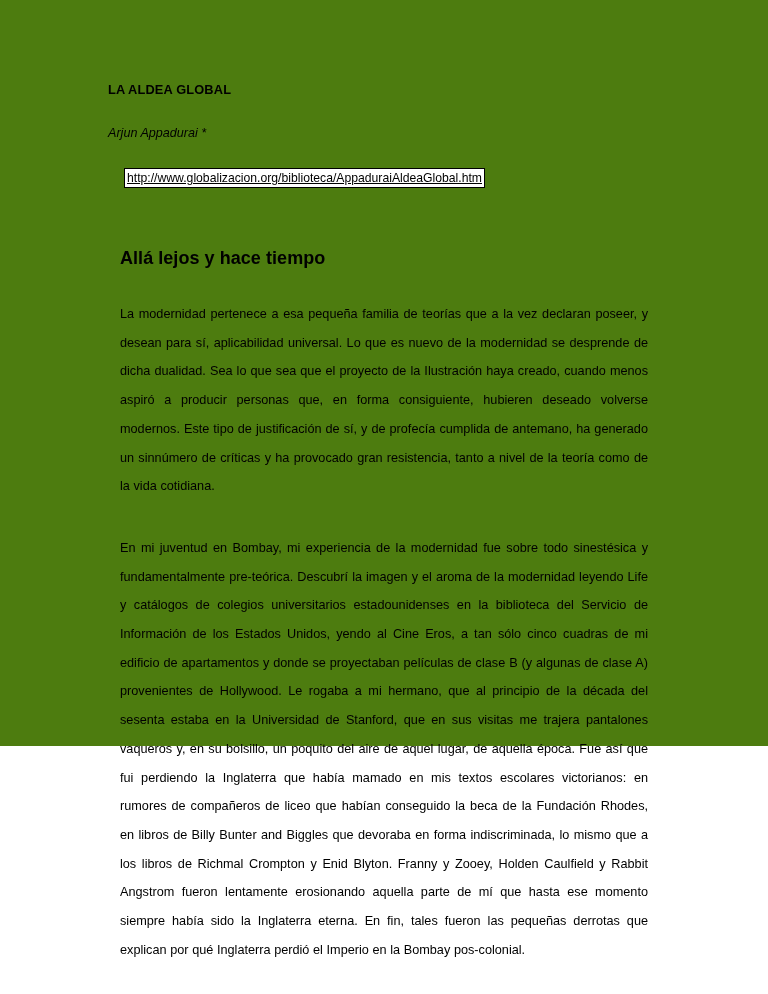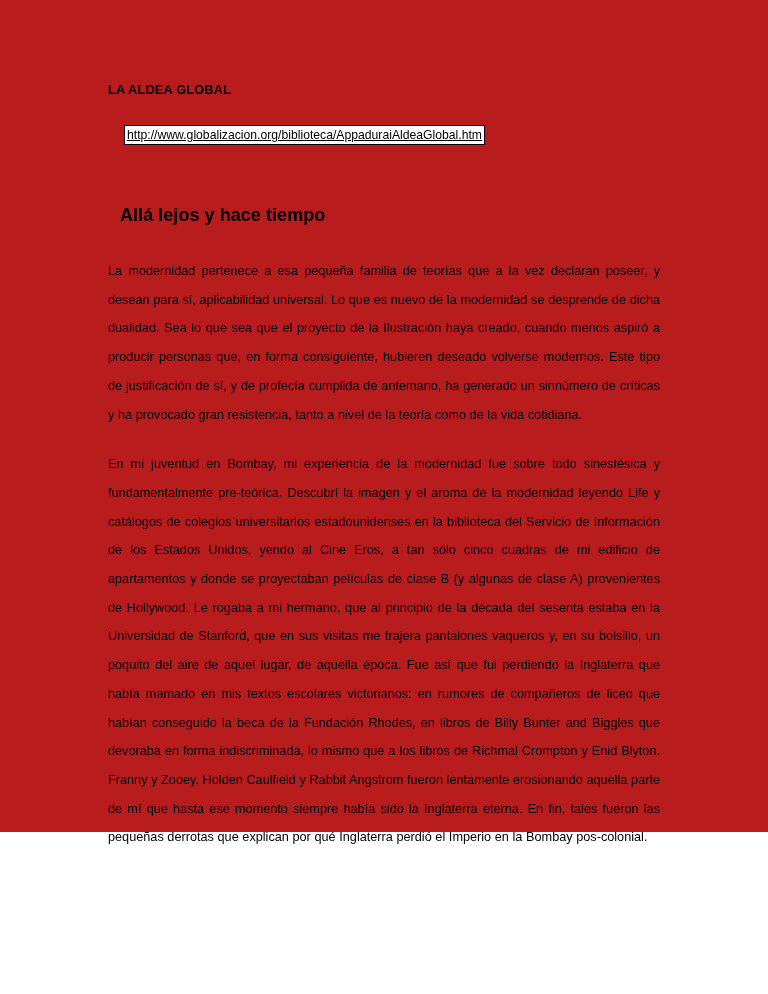--- a/index.html
+++ b/index.html
@@ -12,22 +12,22 @@
     width: 768px;
     height: 994px;
     overflow: hidden;
     font-family: "Liberation Sans", sans-serif;
     color: #000000;
     -webkit-font-smoothing: antialiased;
   }
   .page {
     position: relative;
     width: 768px;
-    height: 832px;
-    background: #b91c1c;
+    height: 746px;
+    background: #4d7c0f;
     box-sizing: border-box;
   }
   .content {
     position: absolute;
     left: 108px;
     top: 0;
     width: 552px;
   }
   .doc-title {
     font-size: 12.8px;
@@ -68,38 +68,39 @@
     line-height: 16px;
     margin: 12px;
     padding-top: 50px;
     letter-spacing: 0.05px;
   }
   .para {
     font-size: 12.7px;
     line-height: 28.7px;
     text-align: justify;
     text-justify: inter-word;
-    margin: 0;
+    margin: 12px;
     padding-top: 21px;
     -moz-hyphens: none;
     hyphens: none;
     word-spacing: 0.1px;
   }
   .para.first-para {
     padding-top: 22px;
   }
 </style>
 </head>
 <body>
 
 <div class="page">
   <div class="content">
 
     <h1 class="doc-title">LA ALDEA GLOBAL</h1>
 
+    <p class="author">Arjun Appadurai *</p>
 
     <div class="url-wrap">
       <span class="url-box">
         <span class="url-link">http://www.globalizacion.org/biblioteca/AppaduraiAldeaGlobal.htm</span>
       </span>
     </div>
 
     <h2 class="section-heading">Allá lejos y hace tiempo</h2>
 
     <p class="para first-para">La modernidad pertenece a esa pequeña familia de teorías que a la vez declaran poseer, y desean para sí, aplicabilidad universal. Lo que es nuevo de la modernidad se desprende de dicha dualidad. Sea lo que sea que el proyecto de la Ilustración haya creado, cuando menos aspiró a producir personas que, en forma consiguiente, hubieren deseado volverse modernos. Este tipo de justificación de sí, y de profecía cumplida de antemano, ha generado un sinnúmero de críticas y ha provocado gran resistencia, tanto a nivel de la teoría como de la vida cotidiana.</p>

